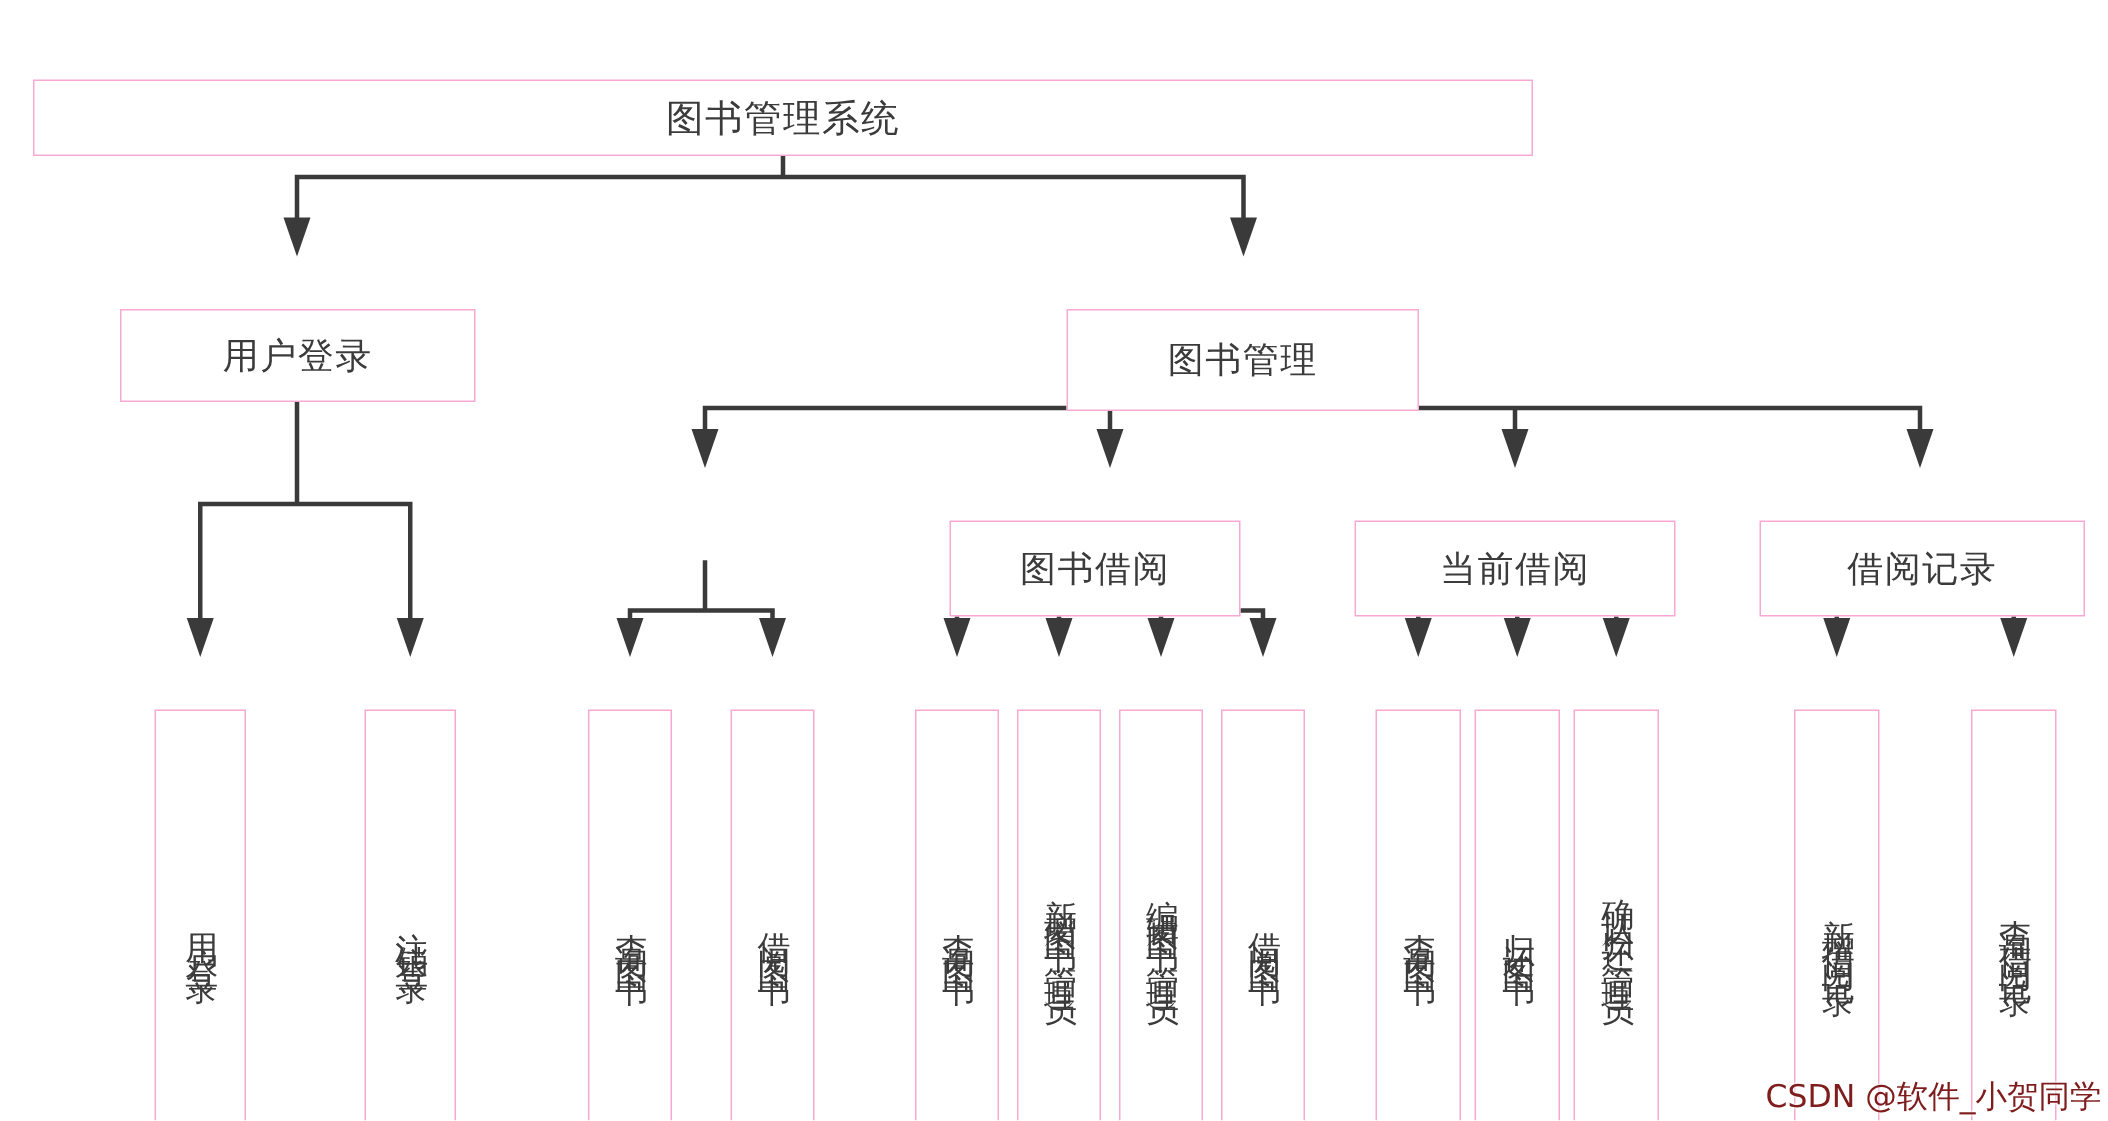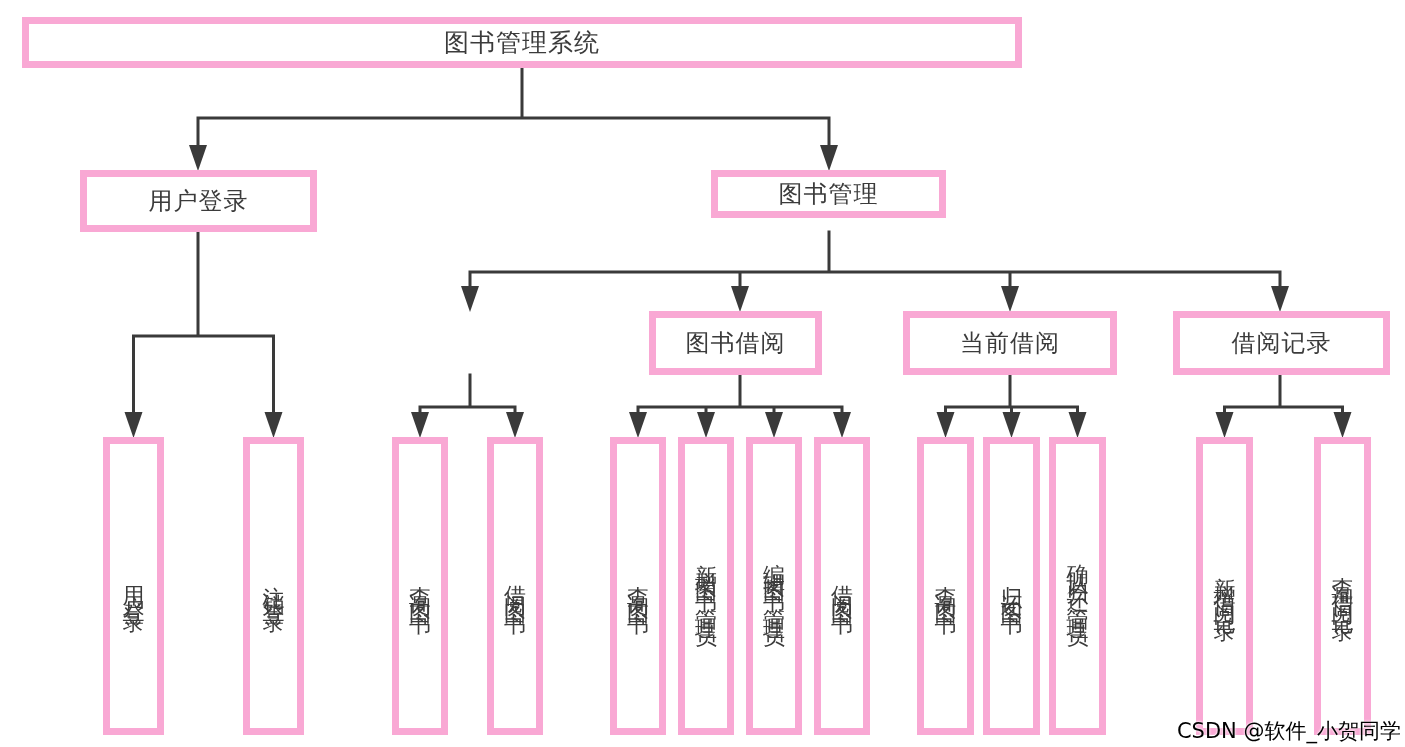--- a/index.html
+++ b/index.html
@@ -18,27 +18,28 @@
   .connectors {
     position: absolute;
     left: 0;
     top: 0;
     z-index: 0;
     pointer-events: none;
   }
   .node {
     position: absolute;
     box-sizing: border-box;
-    border: 7px solid #f9a8d4;
+    border: 1px solid #f9a8d4;
     background: #ffffff;
     color: #3b3b3b;
     display: flex;
     align-items: center;
     justify-content: center;
     z-index: 1;
+    margin-top: 36px;
   }
   .h-node {
     font-size: 24px;
     letter-spacing: 1px;
     white-space: nowrap;
   }
   .root-node {
     font-size: 25px;
   }
   .leaf {
@@ -50,21 +51,21 @@
     letter-spacing: 9px;
     line-height: 1;
     max-height: 288px;
   }
   .watermark {
     position: absolute;
     right: 4px;
     bottom: 2px;
     z-index: 2;
     font-size: 21px;
-    color: #000000;
+    color: #7f1d1d;
     text-shadow: 0 0 3px #ffffff, 0 0 2px #ffffff;
     white-space: nowrap;
   }
 </style>
 </head>
 <body>
 
 <div class="canvas">
 
   <svg class="connectors" width="1405" height="747" viewBox="0 0 1405 747">
@@ -96,23 +97,23 @@
       <polygon points="1002.5,412 1020.5,412 1011.5,438"></polygon>
       <polygon points="1068.5,412 1086.5,412 1077.5,438"></polygon>
       <polygon points="1215.5,412 1233.5,412 1224.5,438"></polygon>
       <polygon points="1333.5,412 1351.5,412 1342.5,438"></polygon>
     </g>
   </svg>
 
   <div class="node h-node root-node" style="left:22px; top:17px; width:1000px; height:51px;">图书管理系统</div>
 
   <div class="node h-node" style="left:80px; top:170px; width:237px; height:62px;">用户登录</div>
-  <div class="node h-node" style="left:711px; top:170px; width:235px; height:48px;">图书管理</div>
+  <div class="node h-node" style="left:711px; top:170px; width:235px; height:68px;">图书管理</div>
 
-  <div class="node h-node" style="left:649px; top:311px; width:173px; height:64px;">图书借阅</div>
+  <div class="node h-node" style="left:633px; top:311px; width:194px; height:64px;">图书借阅</div>
   <div class="node h-node" style="left:903px; top:311px; width:214px; height:64px;text-align:center;">当前借阅</div>
   <div class="node h-node" style="left:1173px; top:311px; width:217px; height:64px;">借阅记录</div>
 
   <div class="node leaf" style="left:103px; top:437px; width:61px; height:298px;">
     <span class="vtext">用户登录</span>
   </div>
   <div class="node leaf" style="left:243px; top:437px; width:61px; height:298px;">
     <span class="vtext">注销登录</span>
   </div>
 

